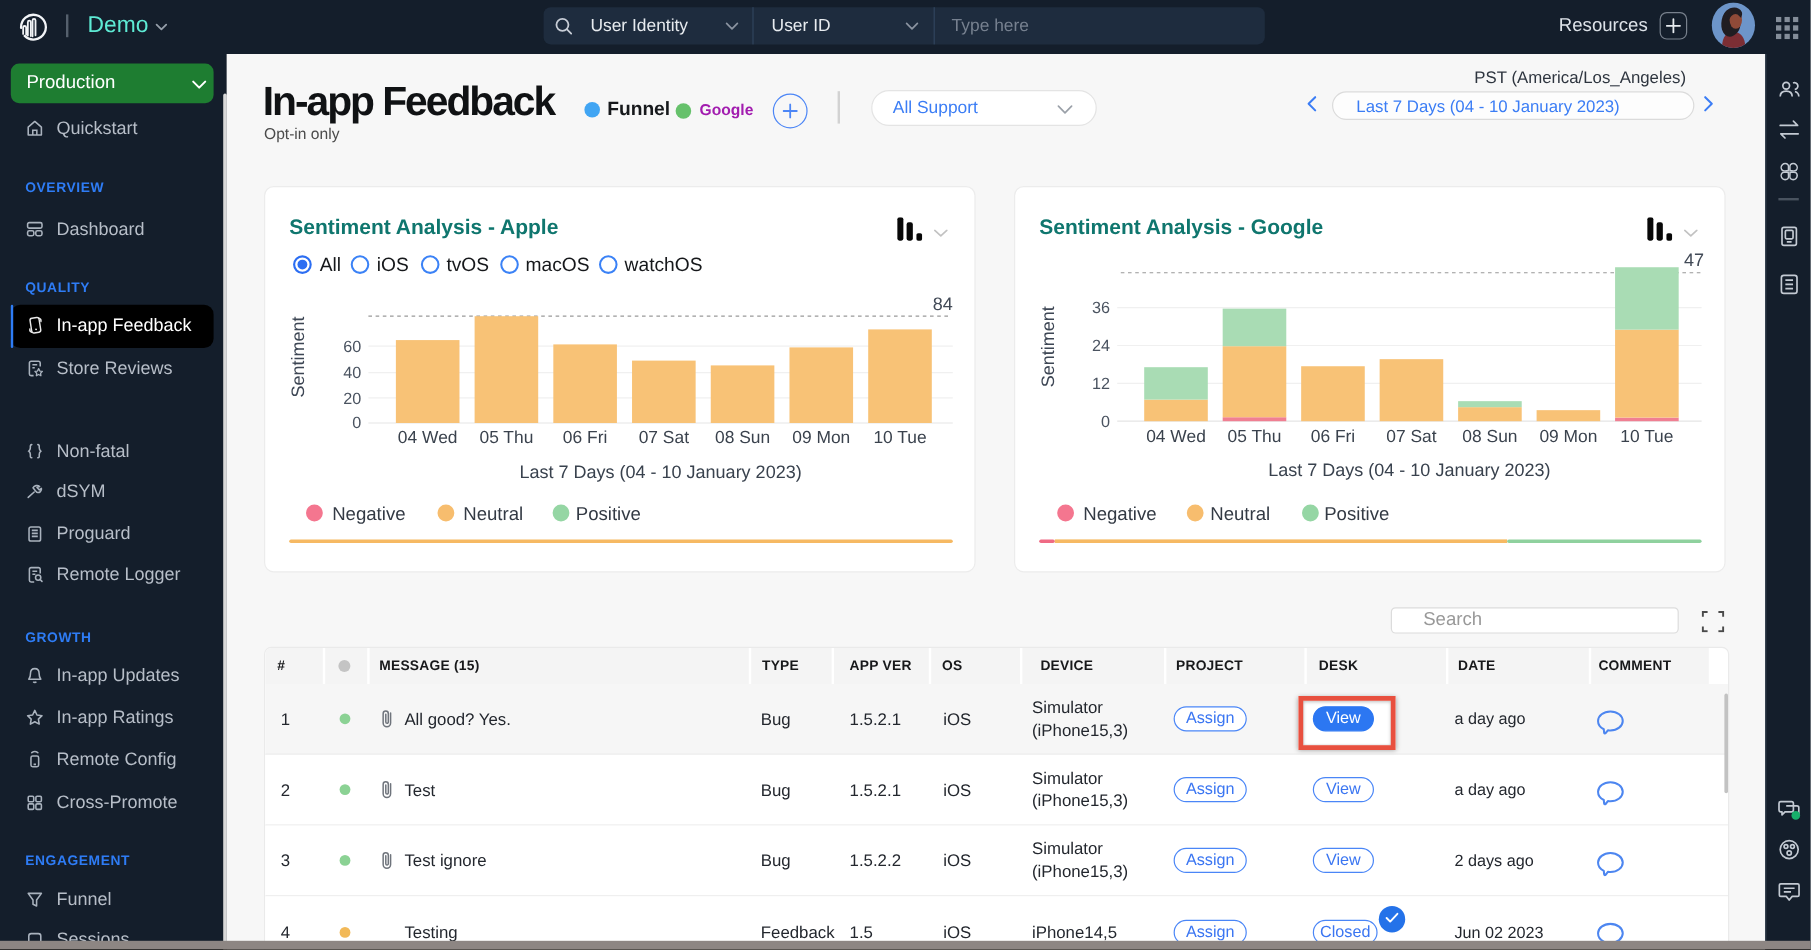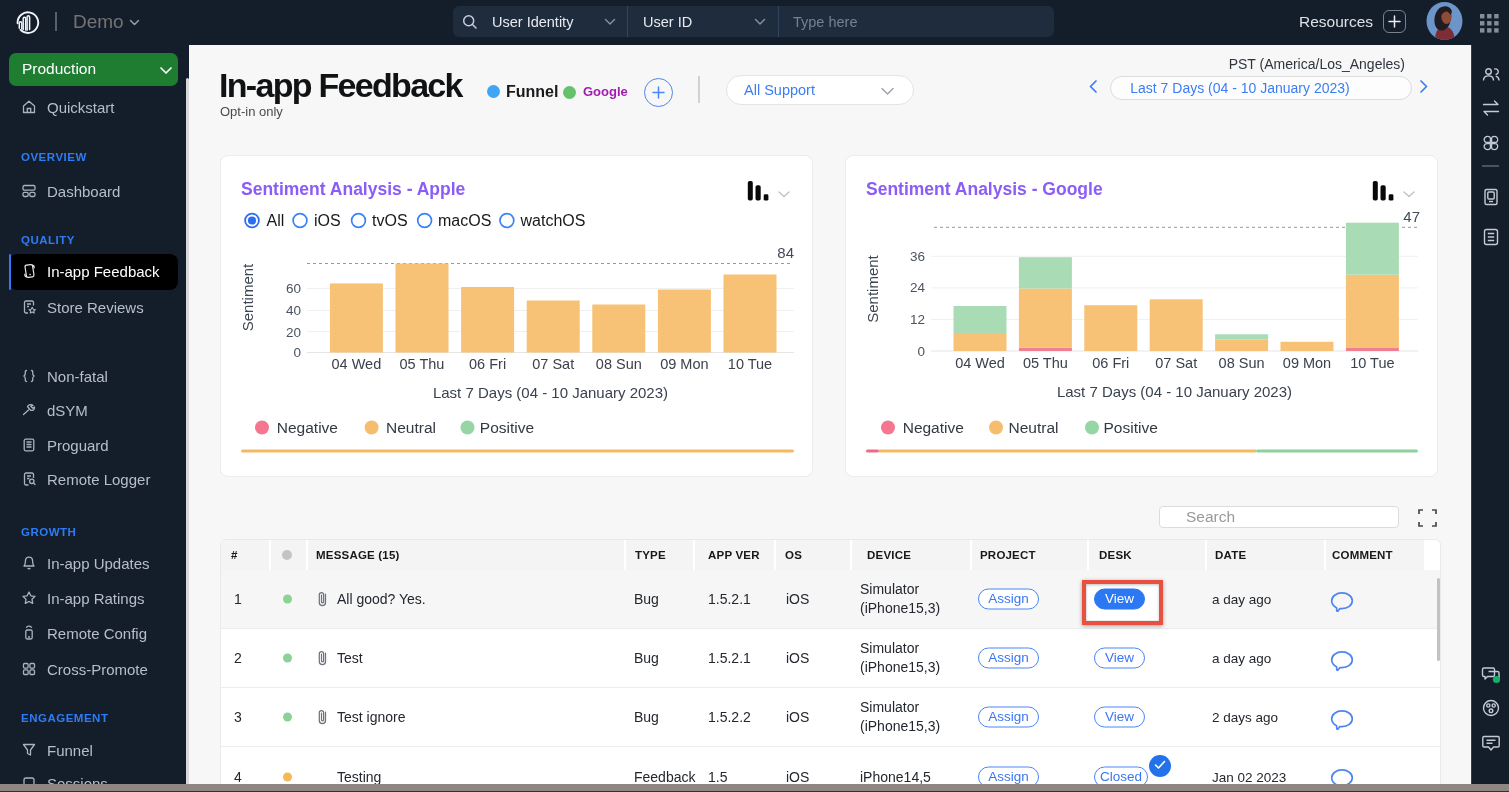--- a/index.html
+++ b/index.html
@@ -8,21 +8,21 @@
 .abs{position:absolute}
 #topbar{position:absolute;left:0;top:0;width:1509px;height:45px;background:#141e2b}
 #sidebar{position:absolute;left:0;top:45px;width:189px;height:747px;background:#141e2b}
 #rail{position:absolute;left:1471px;top:45px;width:38px;height:747px;background:#141e2b;border-left:1px solid #33404f}
 #content{position:absolute;left:189px;top:45px;width:1282px;height:747px;background:#f7f7f7}
 .sideitem{position:absolute;left:0;width:189px;height:30px}
 .sideitem .ic{position:absolute;left:21px;top:50%;transform:translateY(-50%)}
 .sideitem .tx{position:absolute;left:47px;top:50%;transform:translateY(-50%);font-size:15px;color:#b7bec8;white-space:nowrap}
 .sidelabel{position:absolute;left:21px;font-size:11.5px;font-weight:bold;color:#2e7cf5;letter-spacing:.5px}
 .card{position:absolute;top:110px;width:593px;height:322px;background:#fff;border:1px solid #ececec;border-radius:8px}
-.cardtitle{position:absolute;left:20px;top:23px;font-size:17.5px;font-weight:bold;color:#8b5cf6}
+.cardtitle{position:absolute;left:20px;top:23px;font-size:17.5px;font-weight:bold;color:#0f766e}
 .hl{top:0;height:30px;line-height:30px;font-size:11.5px;font-weight:bold;color:#17181a;letter-spacing:.2px}
 .row{position:absolute;left:0;width:1219px;height:59px;background:#fff;border-bottom:1px solid #ececec}
 .row .c{position:absolute;top:50%;transform:translateY(-50%);font-size:14px;color:#23272e;white-space:nowrap}
 .btn{position:absolute;top:50%;transform:translateY(-50%);height:21px;border-radius:10.5px;font-size:13.5px;text-align:center;line-height:18.5px}
 .assign{left:757px;width:61px;border:1.5px solid #4a86f7;color:#3b76f2;background:#fff}
 .view{left:873px;width:51px;border:1.5px solid #4a86f7;color:#3b76f2;background:#fff}
 .viewfill{left:873px;width:51px;background:#2c77f2;color:#fff;border:1.5px solid #2c77f2}
 .closed{left:873px;width:54px;border:1.5px solid #4a86f7;color:#3b76f2;background:#fff}
 .dot{position:absolute;left:61.5px;top:50%;transform:translateY(-50%);width:9px;height:9px;border-radius:50%}
 .clip{position:absolute;left:95px;top:50%;transform:translateY(-50%)}
@@ -31,21 +31,21 @@
 </head>
 <body>
 <div id="topbar">
   <svg class="abs" style="left:15px;top:8.5px" width="25" height="26" viewBox="0 0 25 26" fill="none" stroke="#f2f4f7">
     <path d="M2.6 14.2 A10.3 10.3 0 1 1 5.6 20.9" stroke-width="1.9" stroke-linecap="round"></path>
     <path d="M4.3 19.3 V13.9 a1.25 1.25 0 0 1 2.5 0 V19.9" stroke-width="1.5" stroke-linecap="round"></path>
     <path d="M8.2 20.6 V9.5 a1.25 1.25 0 0 1 2.5 0 V21" stroke-width="1.5" stroke-linecap="round"></path>
     <path d="M12.1 21.2 V8 a1.25 1.25 0 0 1 2.5 0 V20.4" stroke-width="1.5" stroke-linecap="round"></path>
   </svg>
   <div class="abs" style="left:55px;top:12px;width:2px;height:19px;background:#55606d"></div>
-  <div class="abs" style="left:73px;top:10.5px;font-size:19px;color:#737373">Demo</div>
+  <div class="abs" style="left:73px;top:10.5px;font-size:19px;color:#5eead4">Demo</div>
   <svg class="abs" style="left:129px;top:19px" width="11" height="8" viewBox="0 0 11 8" fill="none">
       <path d="M1.5 1.5 L5.5 5.5 L9.5 1.5" stroke="#959ea9" stroke-width="1.5" stroke-linecap="round" stroke-linejoin="round"></path>
     </svg>
 
   <div class="abs" style="left:453px;top:6px;width:601px;height:31px;background:#1e2c3e;border-radius:6px"></div>
   <svg class="abs" style="left:462px;top:14px" width="16" height="16" viewBox="0 0 16 16" fill="none">
       <circle cx="6.7" cy="6.7" r="5" stroke="#c7cdd6" stroke-width="1.5"></circle>
       <path d="M10.5 10.5 L14 14" stroke="#c7cdd6" stroke-width="1.5" stroke-linecap="round"></path>
     </svg>
   <div class="abs" style="left:492px;top:14px;font-size:14.5px;color:#e7ebef">User Identity</div>
@@ -445,21 +445,21 @@
     <div class="row" style="top:207px;border-bottom:none">
       <div class="c" style="left:13px">4</div>
       <div class="dot" style="background:#f2b958"></div>
       <div class="c" style="left:116px">Testing</div>
       <div class="c" style="left:413px">Feedback</div>
       <div class="c" style="left:487px">1.5</div>
       <div class="c" style="left:565px">iOS</div>
       <div class="c" style="left:639px">iPhone14,5</div>
       <div class="btn assign">Assign</div>
       <div class="btn closed">Closed</div>
-      <div class="c" style="left:991px;font-size:13.5px">Jan 02 2023</div>
+      <div class="c" style="left:991px;font-size:13.5px">Jun 02 2023</div>
       <svg class="bub" width="24" height="21" viewBox="0 0 24 21" fill="none">
           <path d="M12 1.4 C17.7 1.4 22.3 4.9 22.3 9.3 C22.3 13.7 17.7 17.2 12 17.2 C11.3 17.2 10.6 17.15 9.9 17.05 L8 19.5 C7.6 20 6.9 19.9 6.8 19.2 L6.5 16.2 C3.6 14.8 1.7 12.2 1.7 9.3 C1.7 4.9 6.3 1.4 12 1.4 Z" stroke="#4d86f0" stroke-width="1.7" stroke-linejoin="round"></path>
         </svg>
     </div>
     <div class="abs" style="left:928px;top:214.5px;width:22px;height:22px;border-radius:50%;background:#2472e9"></div>
     <svg class="abs" style="left:933px;top:220px" width="12" height="10" viewBox="0 0 12 10" fill="none">
         <path d="M1.5 5 L4.5 8 L10.5 1.5" stroke="#fff" stroke-width="1.6" stroke-linecap="round" stroke-linejoin="round"></path>
       </svg>
     <div class="abs" style="left:861px;top:39.5px;width:81px;height:45px;border:4.5px solid #e8503f;box-shadow:0 1px 4px rgba(0,0,0,.35), inset 0 1px 3px rgba(0,0,0,.25)"></div>
     <div class="abs" style="left:1216px;top:37.5px;width:2.5px;height:83px;background:#c2c2c2;border-radius:2px"></div>

